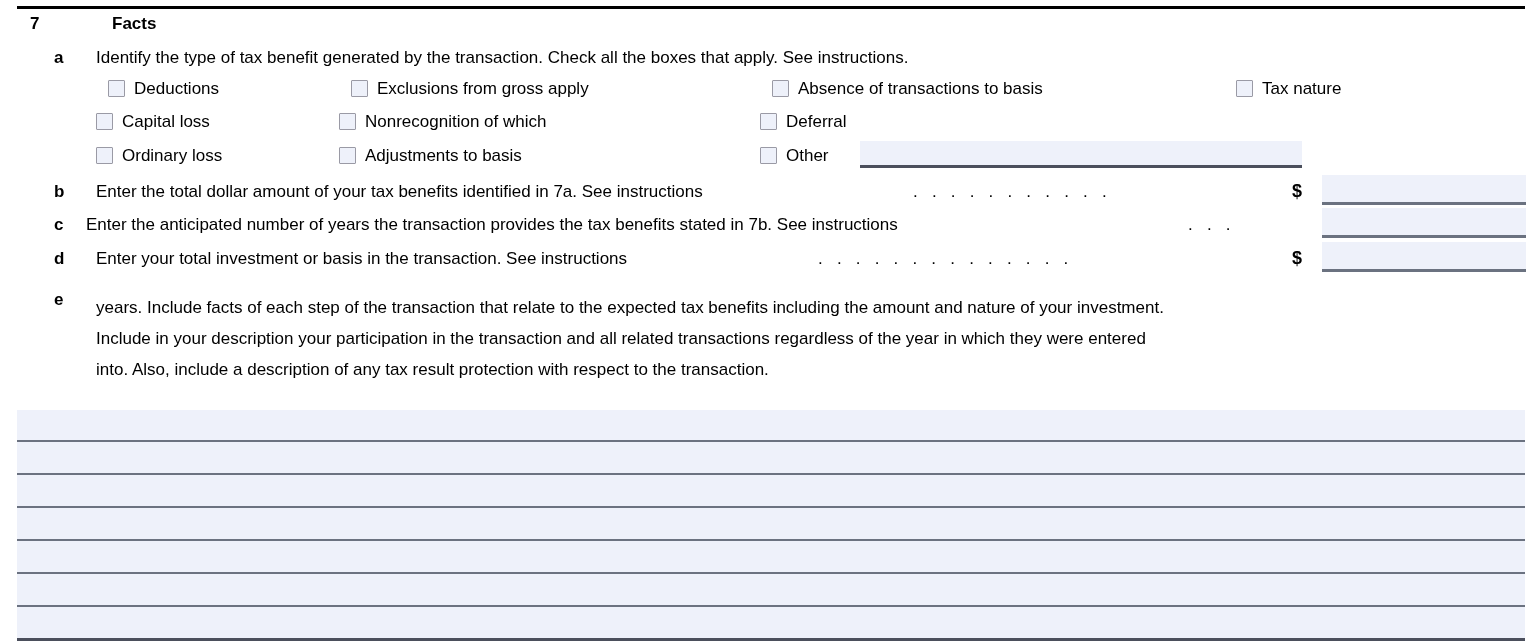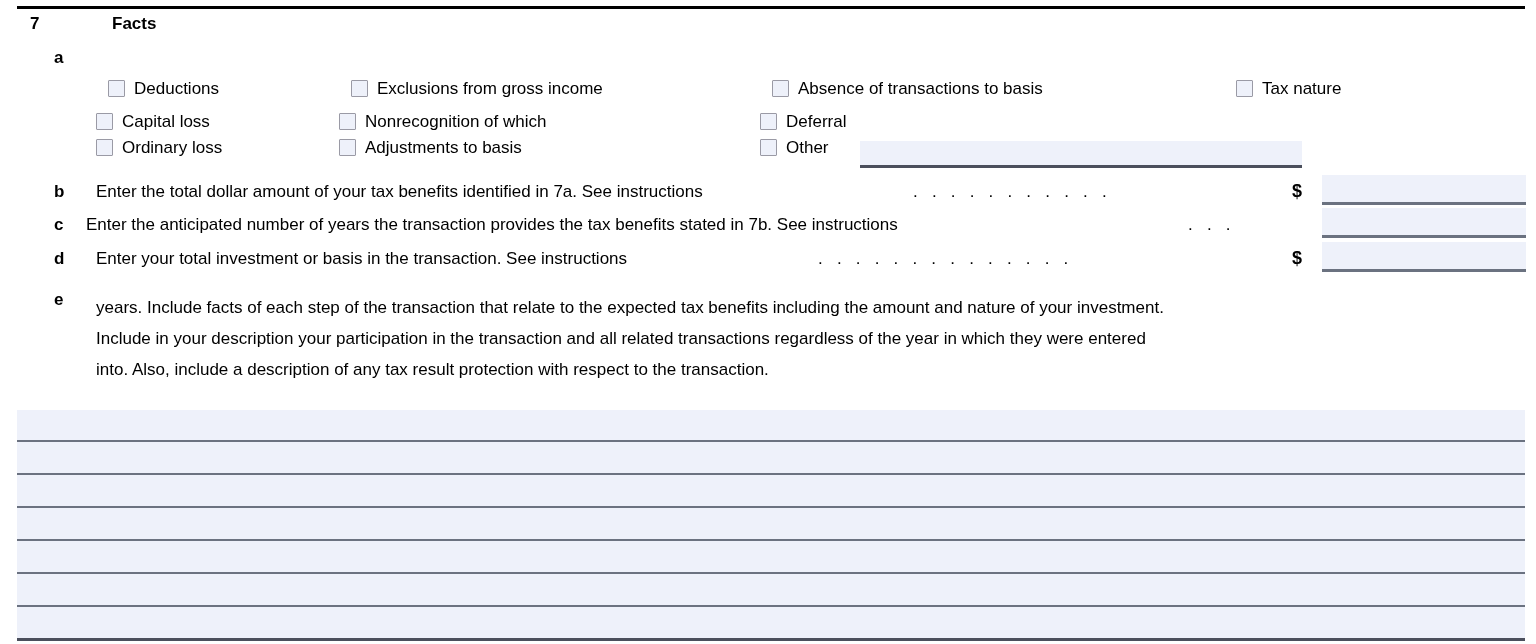--- a/index.html
+++ b/index.html
@@ -90,21 +90,21 @@
   }
 
   
   .col-1 { left: 0px; }
   .col-2 { left: 243px; }
   .col-3 { left: 664px; }
   .col-4 { left: 1128px; }
   
   .cbrow-1 { top: 0px; padding-left: 12px; }
   .cbrow-2 { top: 33px; }
-  .cbrow-3 { top: 59px; justify-content: center; }
+  .cbrow-3 { top: 67px; justify-content: center; }
 
   
   #other-input {
     position: absolute;
     left: 860px;
     top: 141px;
     width: 442px;
     height: 27px;
     background: #eef1fa;
     box-sizing: border-box;
@@ -188,39 +188,40 @@
 <body>
 
 <div id="form-section">
 
   <div class="top-rule"></div>
 
   <div class="line-label" id="row-7-label">7</div>
   <div id="row-7-title">Facts</div>
 
   <div class="line-label" id="row-a-label">a</div>
+  <div class="line-text" id="row-a-text">Identify the type of tax benefit generated by the transaction. Check all the boxes that apply. See instructions.</div>
 
   <div class="cb-grid">
 
     <div class="cb-item col-1 cbrow-1">
       <span class="checkbox"></span>
       <span class="cb-label">Deductions</span>
     </div>
     <div class="cb-item col-1 cbrow-2">
       <span class="checkbox"></span>
       <span class="cb-label">Capital loss</span>
     </div>
     <div class="cb-item col-1 cbrow-3">
       <span class="checkbox"></span>
       <span class="cb-label">Ordinary loss</span>
     </div>
 
     <div class="cb-item col-2 cbrow-1">
       <span class="checkbox"></span>
-      <span class="cb-label">Exclusions from gross income</span>
+      <span class="cb-label">Exclusions from gross apply</span>
     </div>
     <div class="cb-item col-2 cbrow-2">
       <span class="checkbox"></span>
       <span class="cb-label">Nonrecognition of which</span>
     </div>
     <div class="cb-item col-2 cbrow-3">
       <span class="checkbox"></span>
       <span class="cb-label">Adjustments to basis</span>
     </div>
 

